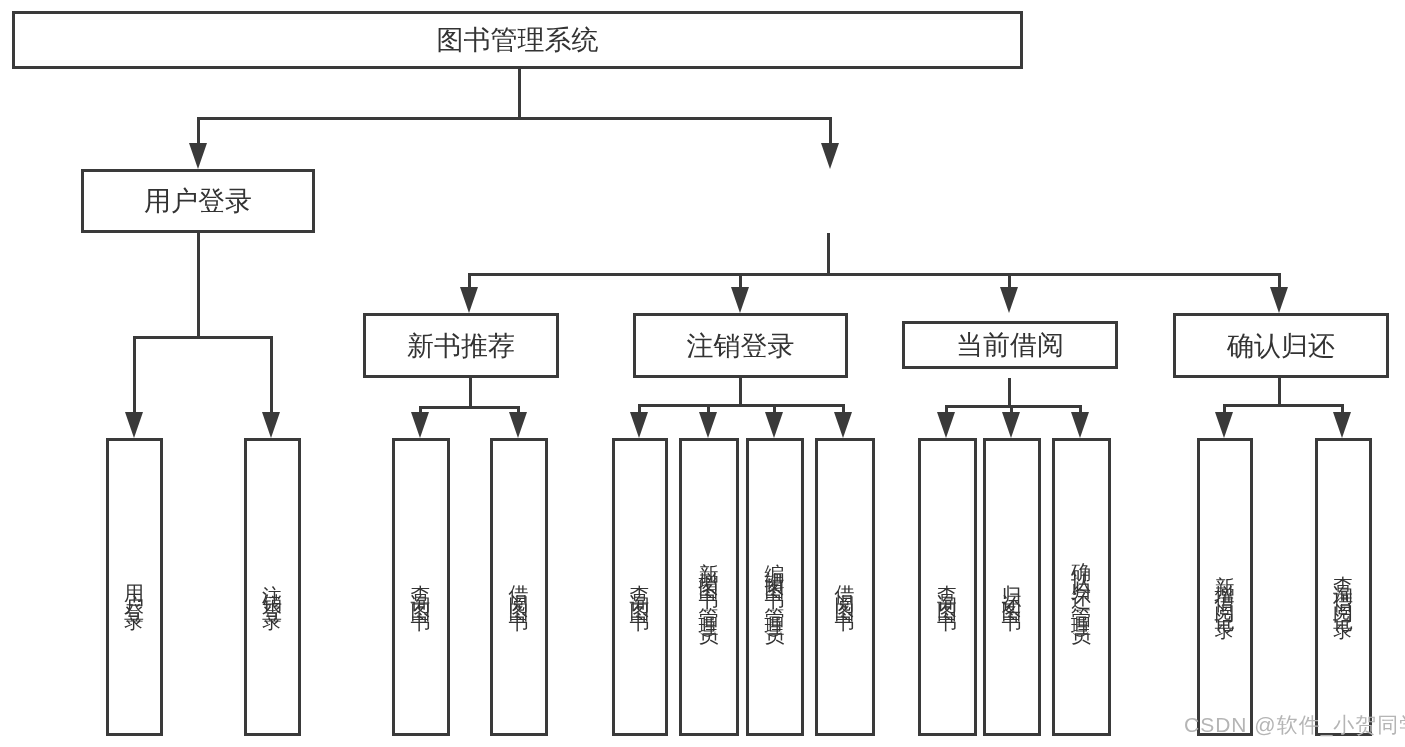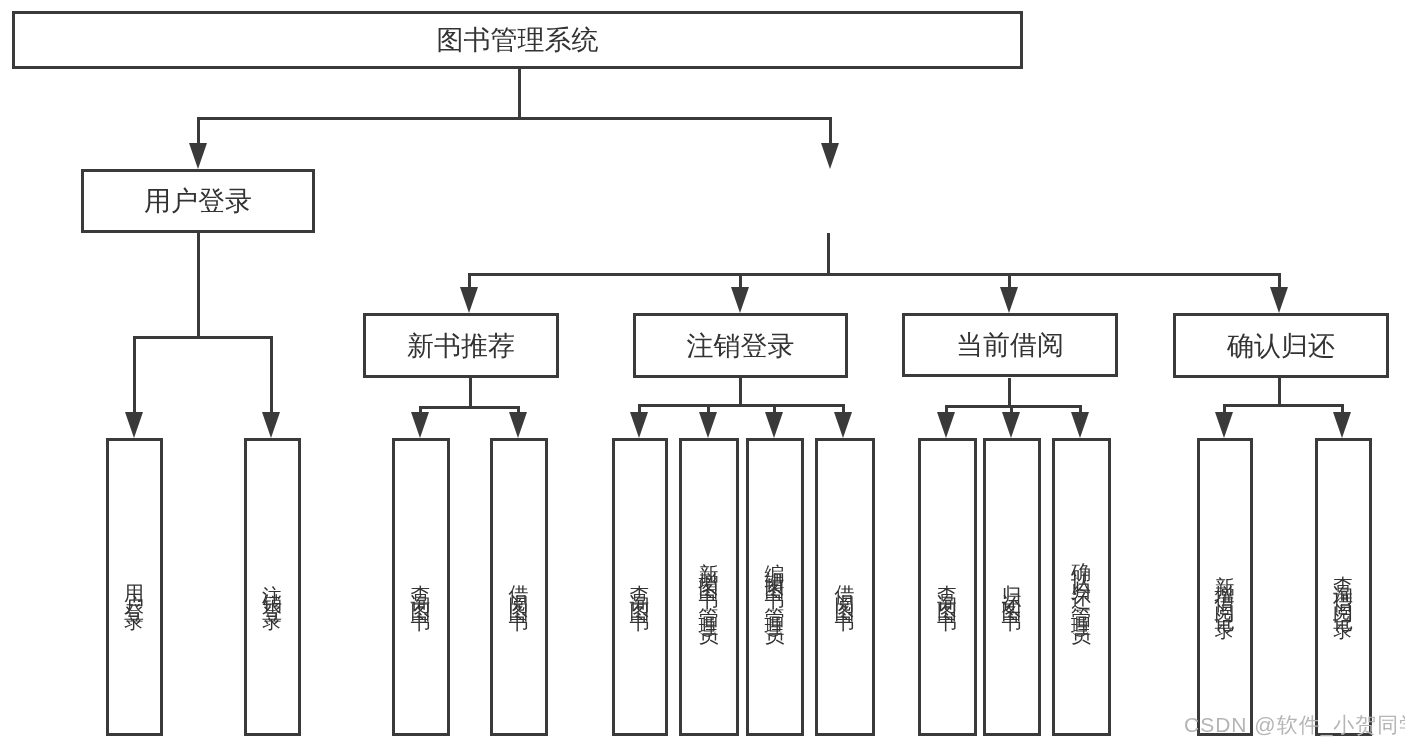--- a/index.html
+++ b/index.html
@@ -67,21 +67,21 @@
   <div class="vline" style="left:739px;top:273px;height:18px;"></div>
   <div class="vline" style="left:1008px;top:273px;height:18px;"></div>
   <div class="vline" style="left:1278px;top:273px;height:18px;"></div>
   <div class="arrow" style="left:460px;top:287px;"></div>
   <div class="arrow" style="left:731px;top:287px;"></div>
   <div class="arrow" style="left:1000px;top:287px;"></div>
   <div class="arrow" style="left:1270px;top:287px;"></div>
 
   <div class="box h" style="left:363px;top:313px;width:196px;height:65px;">新书推荐</div>
   <div class="box h" style="left:633px;top:313px;width:215px;height:65px;">注销登录</div>
-  <div class="box h" style="left:902px;top:313px;width:216px;height:64px;">当前借阅</div>
+  <div class="box h" style="left:902px;top:321px;width:216px;height:48px;">当前借阅</div>
   <div class="box h" style="left:1173px;top:313px;width:216px;height:65px;">确认归还</div>
 
   <div class="vline" style="left:469px;top:378px;height:31px;"></div>
   <div class="hline" style="left:419px;top:406px;width:101px;"></div>
   <div class="vline" style="left:419px;top:406px;height:12px;"></div>
   <div class="vline" style="left:517px;top:406px;height:12px;"></div>
   <div class="arrow" style="left:411px;top:412px;"></div>
   <div class="arrow" style="left:509px;top:412px;"></div>
 
   <div class="vline" style="left:739px;top:378px;height:29px;"></div>

